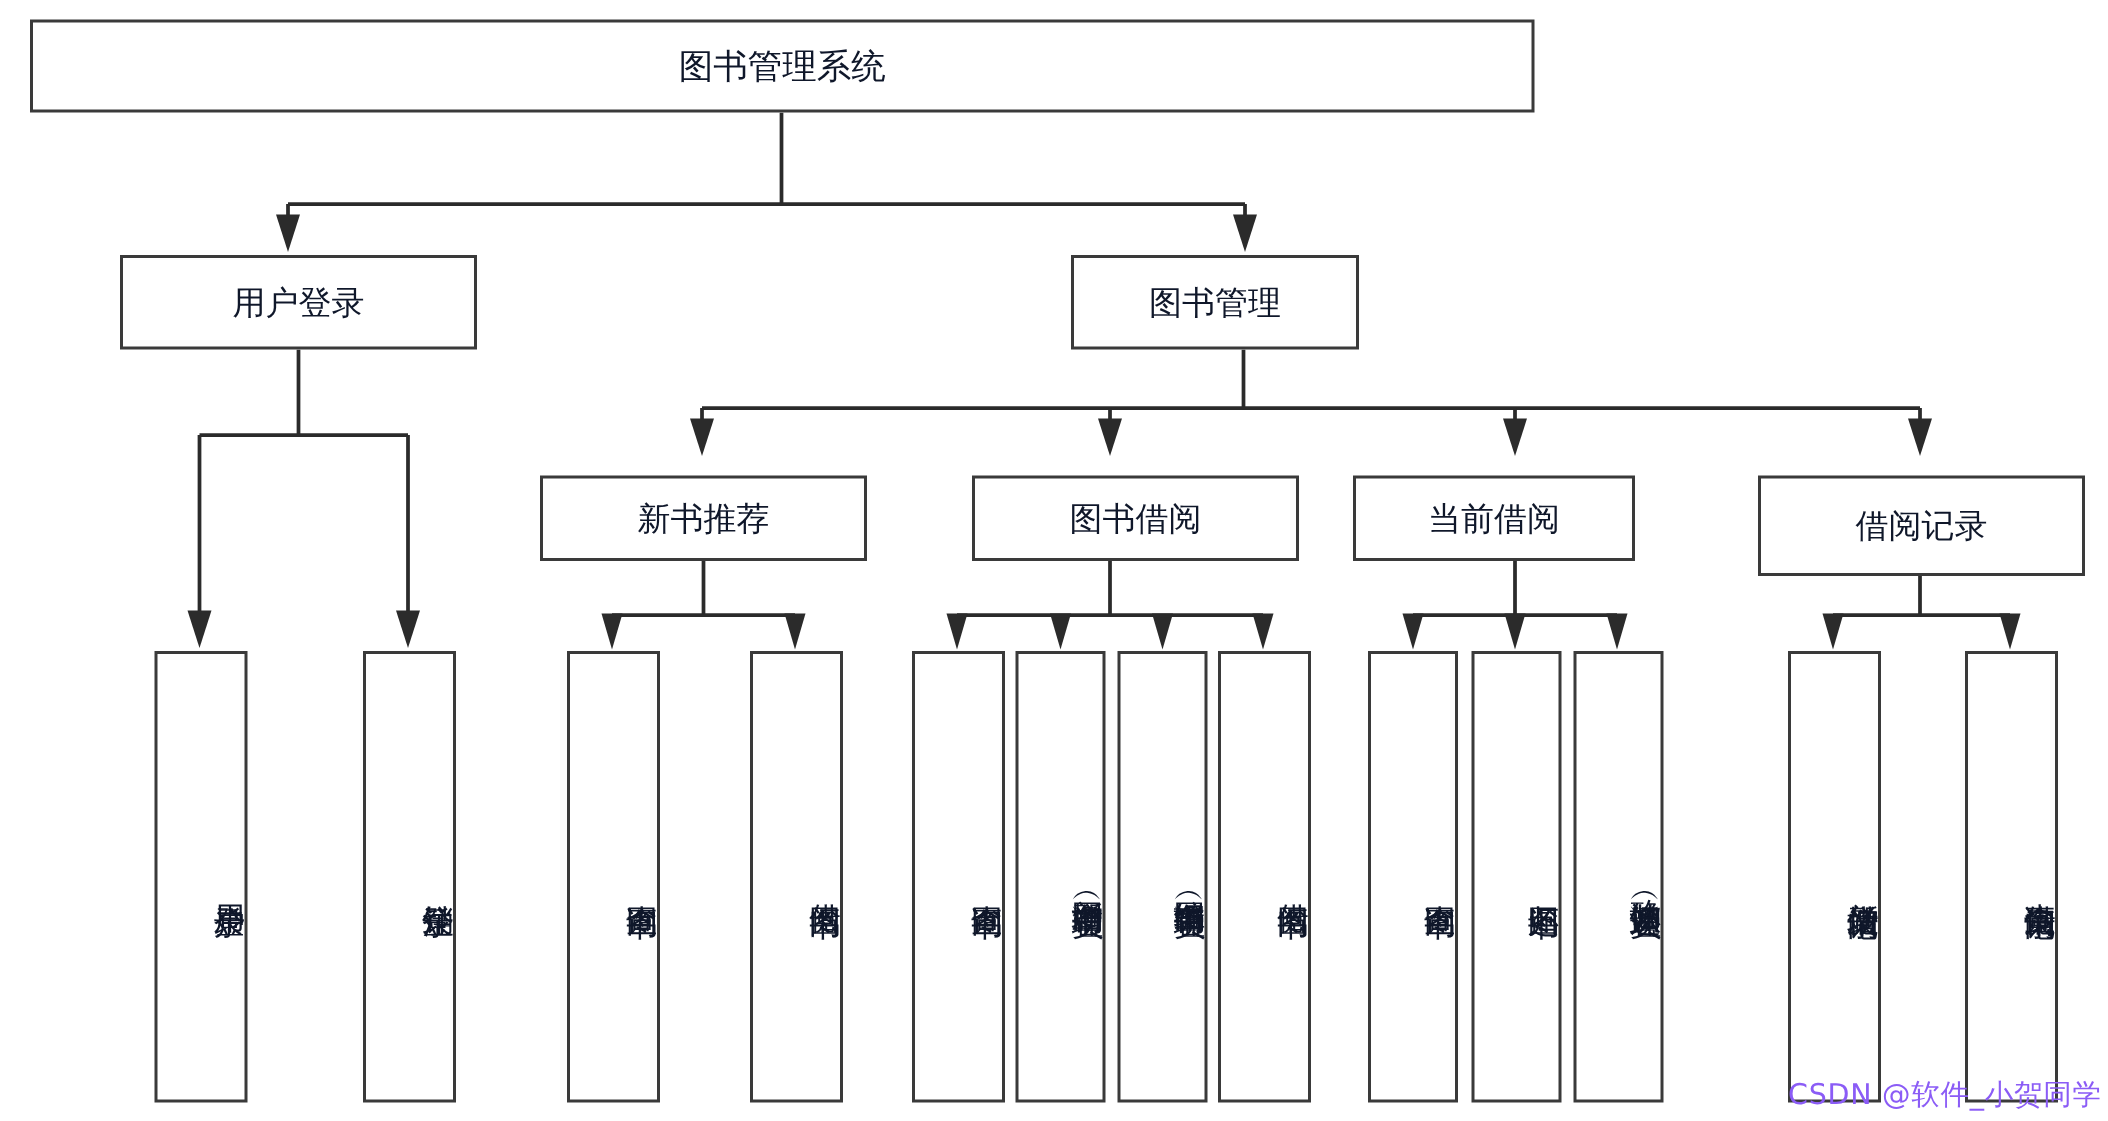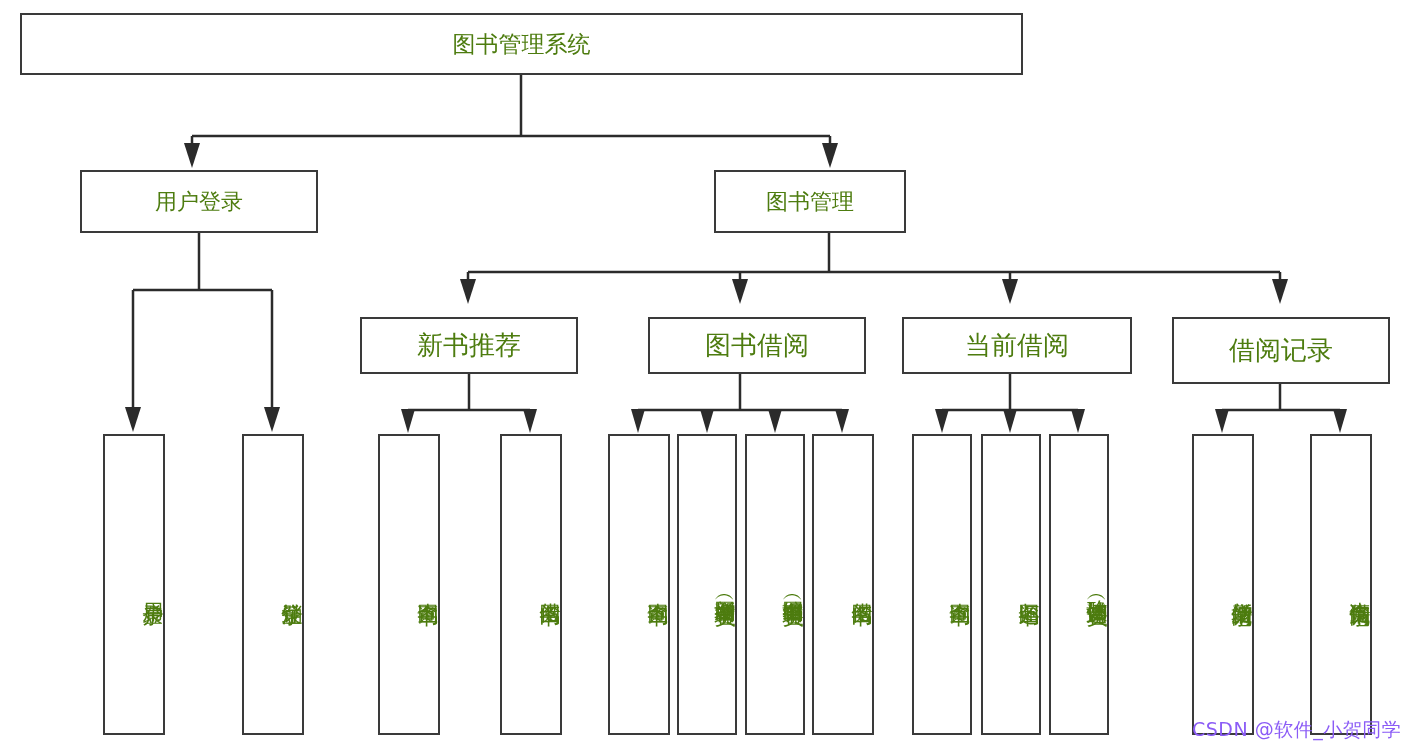--- a/index.html
+++ b/index.html
@@ -26,30 +26,30 @@
     pointer-events: none;
   }
   .node {
     position: absolute;
     box-sizing: border-box;
     background: #ffffff;
     border: 2px solid #3a3a3a;
     display: flex;
     align-items: center;
     justify-content: center;
-    color: #4d7c0f;
+    color: #0f172a;
   }
   .node.root {
     font-size: 23px;
   }
   .node.lvl1 {
     font-size: 22px;
   }
   .node.lvl2 {
-    font-size: 26px;
+    font-size: 22px;
   }
   .node.leaf {
     font-size: 21px;
     writing-mode: vertical-rl;
     text-orientation: upright;
     align-items: flex-start;
     justify-content: center;
     padding-top: 6px;
     line-height: 1.0;
     letter-spacing: 1px;
@@ -157,21 +157,21 @@
   <div class="node lvl1" style="left:714px; top:170px; width:192px; height:63px;">
     <span>图书管理</span>
   </div>
 
   <div class="node lvl2" style="left:360px; top:317px; width:218px; height:57px;">
     <span>新书推荐</span>
   </div>
   <div class="node lvl2" style="left:632px; top:317px; width:218px; height:57px;margin-left:16px;">
     <span>图书借阅</span>
   </div>
-  <div class="node lvl2" style="left:902px; top:317px; width:230px; height:57px;">
+  <div class="node lvl2" style="left:902px; top:317px; width:188px; height:57px;">
     <span>当前借阅</span>
   </div>
   <div class="node lvl2" style="left:1172px; top:317px; width:218px; height:67px;">
     <span>借阅记录</span>
   </div>
 
   <div class="node leaf" style="left:103px; top:434px; width:62px; height:301px;">
     <span class="txt">用户登录</span>
   </div>
   <div class="node leaf" style="left:242px; top:434px; width:62px; height:301px;">

